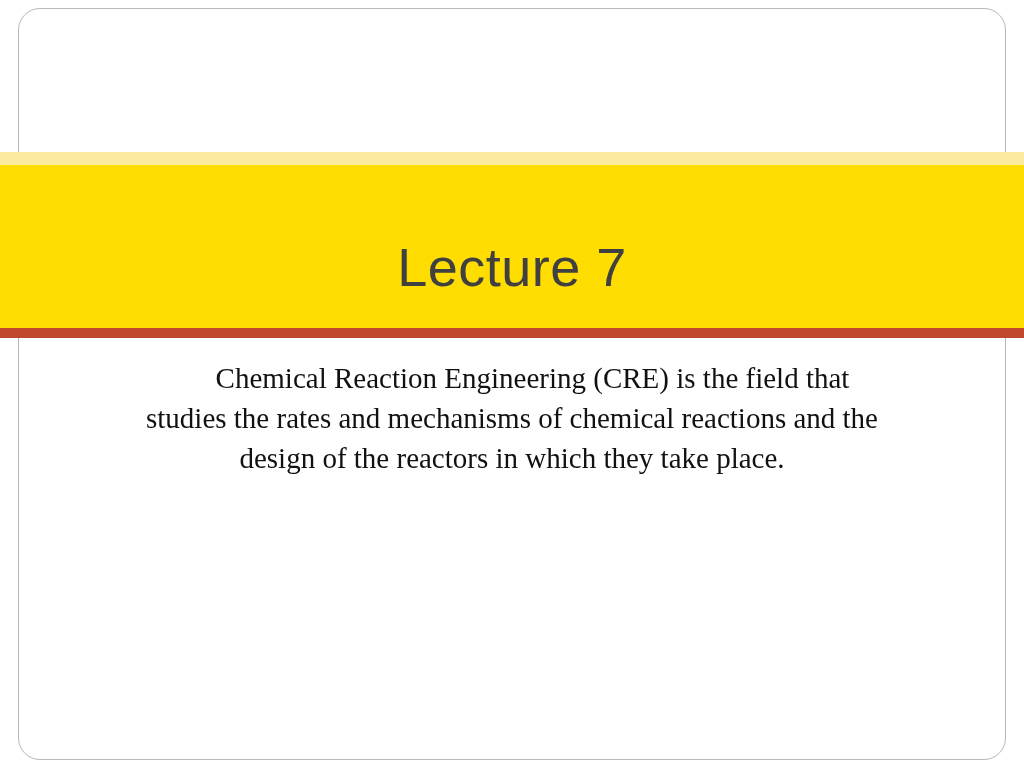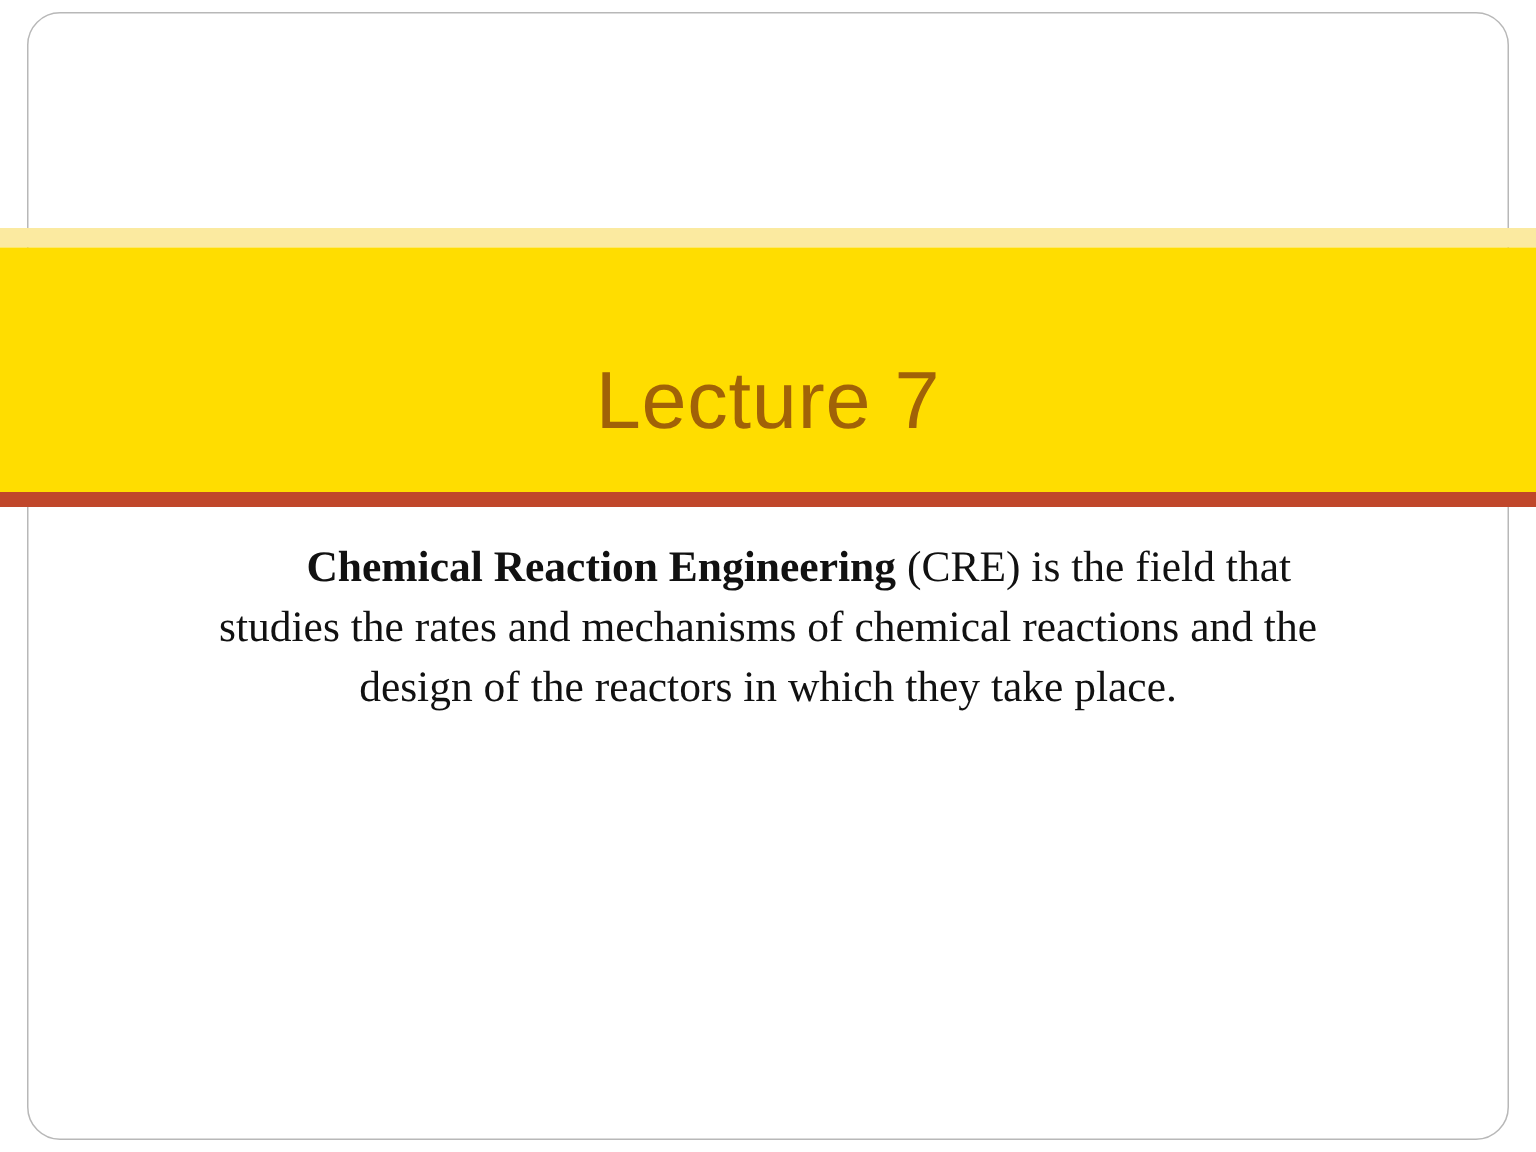--- a/index.html
+++ b/index.html
@@ -63,36 +63,36 @@
     left: 0;
     top: 165px;
     width: 1024px;
     height: 203px;
     display: flex;
     align-items: center;
     justify-content: center;
     font-family: "Liberation Sans", sans-serif;
     font-size: 54px;
     font-weight: 400;
-    color: #a16207;
+    color: #404040;
     letter-spacing: 0.5px;
   }
   .body-text {
     position: absolute;
     left: 140px;
     top: 358px;
     width: 744px;
     text-align: center;
     font-family: "Liberation Serif", serif;
     font-size: 29px;
     line-height: 40px;
     color: #111111;
   }
   .body-text b {
-    font-weight: bold;
+    font-weight: normal;
     margin-left: 41px;
   }
 </style>
 </head>
 <body>
 
 <div class="slide">
 
   <div class="slide-frame"></div>
 

